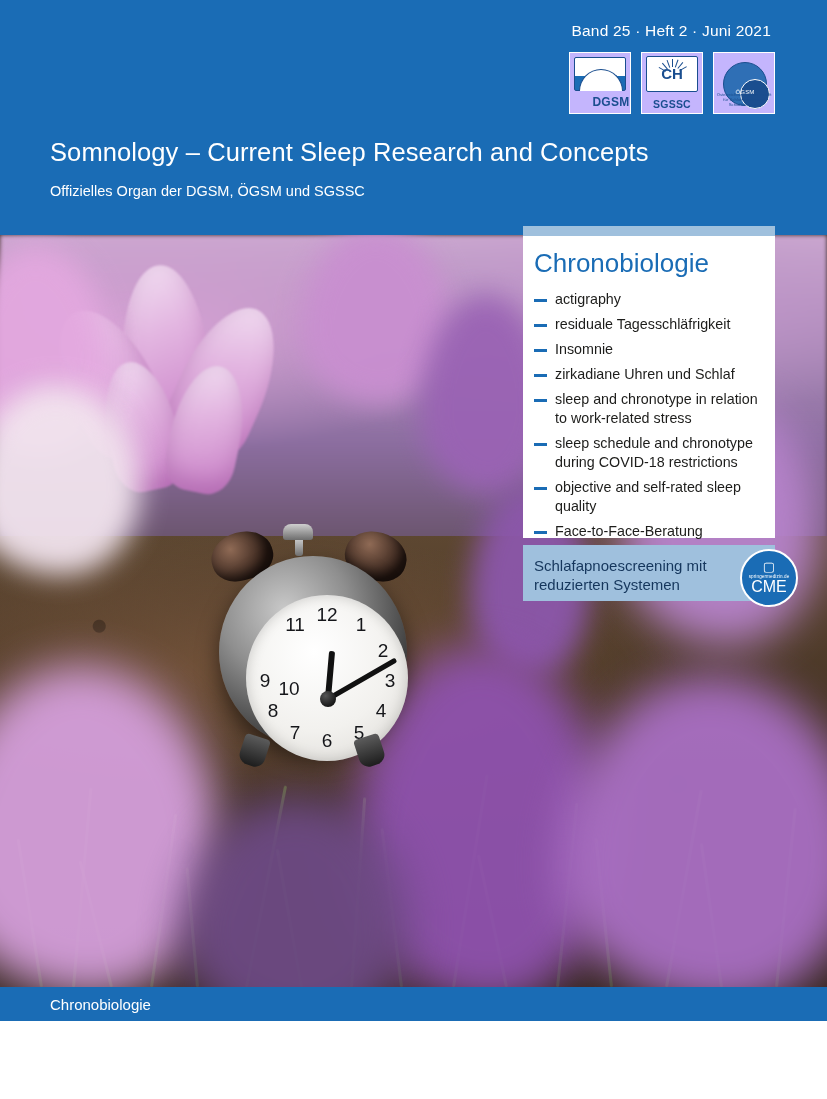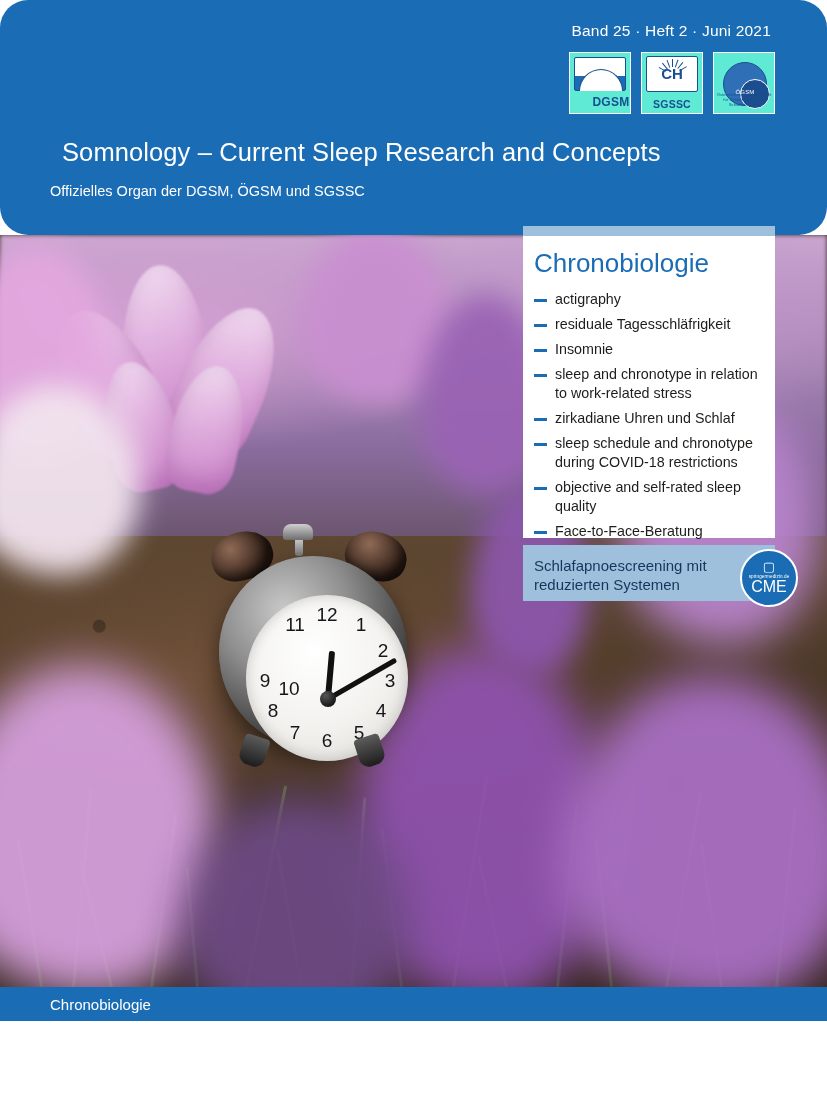--- a/index.html
+++ b/index.html
@@ -13,53 +13,51 @@
     position: relative;
     width: 827px; height: 1099px;
     background: #ffffff;
   }
 
   
   .header {
     position: absolute; left: 0; top: 0;
     width: 827px; height: 235px;
     background: #1a6cb5;
-    border-radius: 28px;
   }
   .issue-line {
     position: absolute; right: 56px; top: 22px;
     color: #ffffff; font-size: 15.5px; letter-spacing: .2px;
     white-space: nowrap;
   }
   .masthead {
     position: absolute; left: 48px; top: 38px;
     color: #ffd51a;
     font-size: 86px; line-height: 1;
     font-weight: 400;
     letter-spacing: -1px;
   }
   .subtitle {
     position: absolute; left: 50px; top: 138px;
     color: #ffffff; font-size: 25.5px; font-weight: 400;
     letter-spacing: .1px;
-    margin-left: 12px;
   }
   .organ-line {
     position: absolute; left: 50px; top: 183px;
     color: #ffffff; font-size: 14.5px; font-weight: 400;
   }
 
   
   .logos {
     position: absolute; right: 52px; top: 52px;
     display: flex; align-items: flex-start; gap: 10px;
   }
   .logo-box {
     width: 62px; height: 62px;
-    background: #5eead4;
+    background: #c4b5fd;
     border: 1px solid #ffffff;
     position: relative;
     overflow: hidden;
     text-decoration: underline;
   }
   .logo-dgsm .dgsm-top {
     position: absolute; left: 4px; top: 4px; right: 4px; height: 34px;
     border: 1.6px solid #1a4e8f;
     background: linear-gradient(#ffffff 0 55%, #1a6cb5 55% 100%);
     border-radius: 2px;
@@ -440,25 +438,25 @@
     <div class="toc-item">
       <span class="dash"></span>
       <span class="toc-text">residuale Tagesschläfrigkeit</span>
     </div>
     <div class="toc-item">
       <span class="dash"></span>
       <span class="toc-text">Insomnie</span>
     </div>
     <div class="toc-item">
       <span class="dash"></span>
+      <span class="toc-text">zirkadiane Uhren und Schlaf</span>
+    </div>
+    <div class="toc-item">
+      <span class="dash"></span>
       <span class="toc-text">sleep and chronotype in relation to work-related stress</span>
-    </div>
-    <div class="toc-item">
-      <span class="dash"></span>
-      <span class="toc-text">zirkadiane Uhren und Schlaf</span>
     </div>
     <div class="toc-item">
       <span class="dash"></span>
       <span class="toc-text">sleep schedule and chronotype during COVID-18 restrictions</span>
     </div>
     <div class="toc-item">
       <span class="dash"></span>
       <span class="toc-text">objective and self-rated sleep quality</span>
     </div>
     <div class="toc-item">

